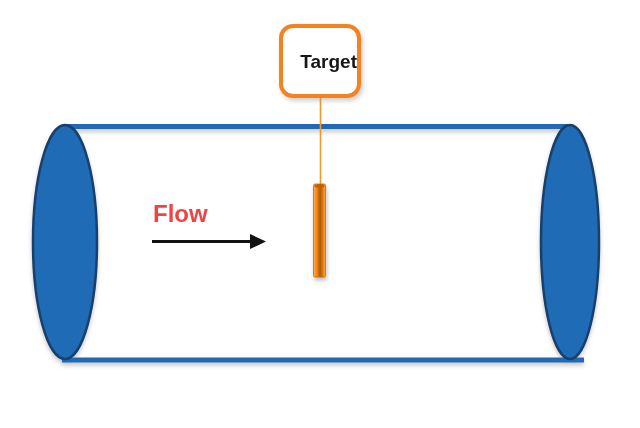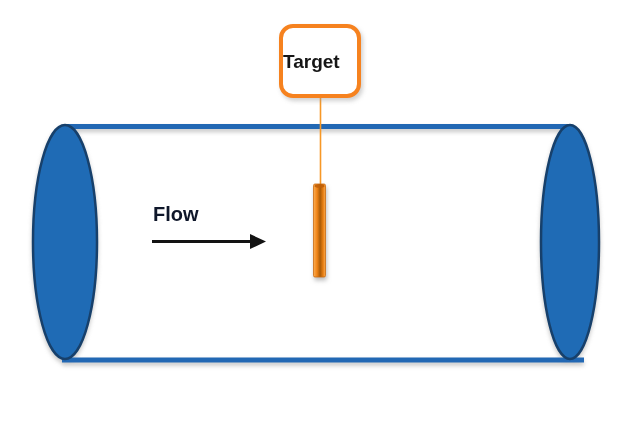--- a/index.html
+++ b/index.html
@@ -7,29 +7,29 @@
     position:relative;width:640px;height:428px;background:#ffffff;overflow:hidden;
     font-family:"Liberation Sans", sans-serif;
   }
   #scene{position:absolute;left:0;top:0;}
   .pipe-shadow{filter:drop-shadow(0px 3px 2px rgba(130,130,130,0.45));}
   .rod-shadow{filter:drop-shadow(1px 3px 2px rgba(120,120,120,0.5));}
   .callout{
     position:absolute;left:279px;top:24px;width:82px;height:74px;
     box-sizing:border-box;border:4px solid #F6821F;border-radius:14px;
     background:#ffffff;box-shadow:2px 3px 4px rgba(150,150,150,0.45);
-    display:flex;flex-direction:column;align-items:flex-start;justify-content:center;
+    display:flex;flex-direction:column;align-items:flex-end;justify-content:center;
   }
   .callout-line{
     font-weight:bold;font-size:19px;line-height:27px;color:#161616;
     text-align:center;white-space:nowrap;
   }
   .flow-label{
     position:absolute;left:153px;top:201px;
-    font-weight:bold;font-size:20px;line-height:26px;color:#0f172a;
+    font-weight:bold;font-size:24px;line-height:26px;color:#ef4444;
   }
 </style>
 </head>
 <body>
 
 <div id="canvas">
 
   <svg id="scene" width="640" height="428" viewBox="0 0 640 428">
     <defs>
       <linearGradient id="rodGrad" x1="0" y1="0" x2="1" y2="0">

